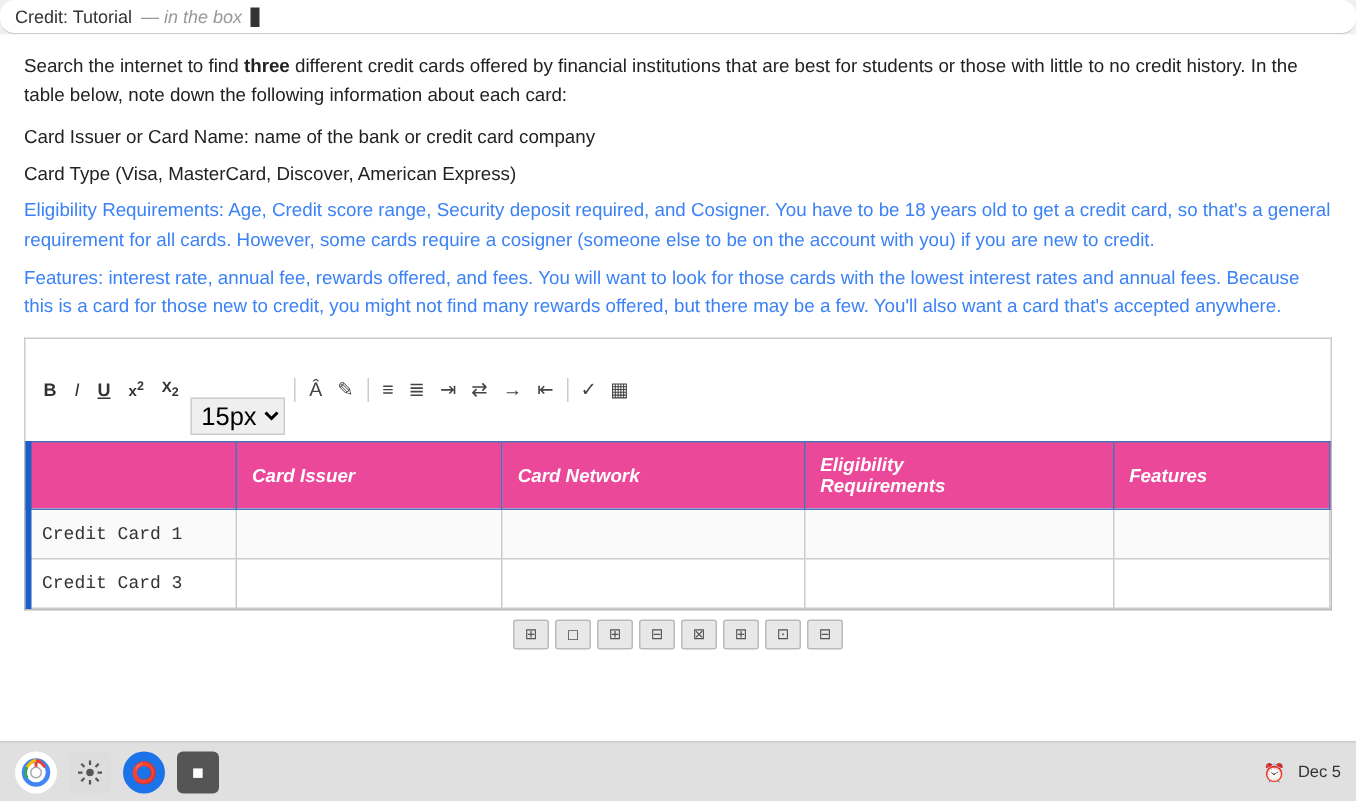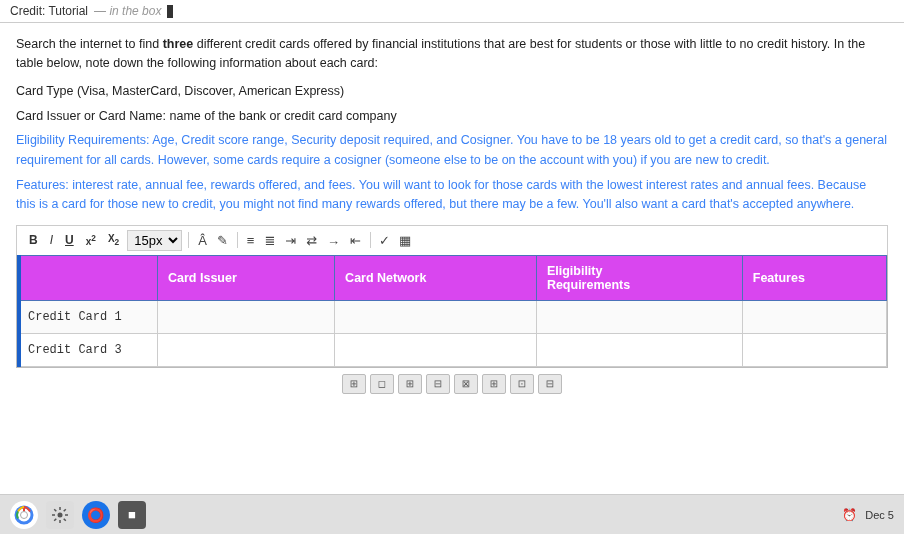--- a/index.html
+++ b/index.html
@@ -16,20 +16,21 @@
     
     .title-bar {
       background: #fff;
       padding: 4px 10px;
       font-size: 12px;
       color: #333;
       border-bottom: 1px solid #ccc;
       display: flex;
       align-items: center;
       gap: 6px;
+      border-radius: 10px;
     }
     .title-bar-text {
       color: #333;
       font-weight: normal;
     }
     .title-bar-cursor {
       display: inline-block;
       width: 6px;
       height: 13px;
       background: #333;
@@ -92,24 +93,25 @@
     }
     .toolbar-btn.italic { font-style: italic; font-weight: normal; }
     .toolbar-btn.underline { text-decoration: underline; }
     .toolbar-separator {
       width: 1px;
       height: 16px;
       background: #ccc;
       margin: 0 2px;
     }
     .toolbar-select {
-      font-size: 13px;
+      font-size: 17px;
       border: 1px solid #ccc;
       padding: 1px 2px;
       cursor: pointer;
+      margin-top: 35px;
     }
     .toolbar-icon {
       font-size: 13px;
       color: #444;
       padding: 1px 3px;
       cursor: pointer;
     }
     .toolbar-checkmark {
       font-size: 13px;
       color: #444;
@@ -121,21 +123,22 @@
     .table-container {
       border: 1px solid #bbb;
       border-top: none;
     }
     table {
       width: 100%;
       border-collapse: collapse;
       font-size: 12.5px;
     }
     thead tr {
-      background: #d946ef;
+      background: #ec4899;
+      font-style: italic;
     }
     thead th {
       color: #fff;
       font-weight: bold;
       padding: 8px 10px;
       border: 1px solid #4a72b8;
       text-align: left;
       font-size: 12.5px;
     }
     thead th:first-child {
@@ -252,22 +255,22 @@
   <span class="title-bar-text" style="color:#999; font-style:italic;">— <span>in the box</span></span>
   <span class="title-bar-cursor"></span>
 </div>
 
 <div class="main-content">
 
   <p class="intro-text">
     Search the internet to find <strong>three</strong> different credit cards offered by financial institutions that are best for students or those with little to no credit history. In the table below, note down the following information about each card:
   </p>
 
+  <p class="info-line">Card Issuer or Card Name: name of the bank or credit card company</p>
   <p class="info-line">Card Type (Visa, MasterCard, Discover, American Express)</p>
-  <p class="info-line">Card Issuer or Card Name: name of the bank or credit card company</p>
 
   <p class="info-block">Eligibility Requirements: Age, Credit score range, Security deposit required, and Cosigner. You have to be 18 years old to get a credit card, so that's a general requirement for all cards. However, some cards require a cosigner (someone else to be on the account with you) if you are new to credit.</p>
   <p class="info-block">Features: interest rate, annual fee, rewards offered, and fees. You will want to look for those cards with the lowest interest rates and annual fees. Because this is a card for those new to credit, you might not find many rewards offered, but there may be a few. You'll also want a card that's accepted anywhere.</p>
 
   <div class="toolbar">
     <button class="toolbar-btn">B</button>
     <button class="toolbar-btn italic">I</button>
     <button class="toolbar-btn underline">U</button>
     <button class="toolbar-btn" style="font-size:10px;">x<sup>2</sup></button>
     <button class="toolbar-btn" style="font-size:10px;">X<sub>2</sub></button>

